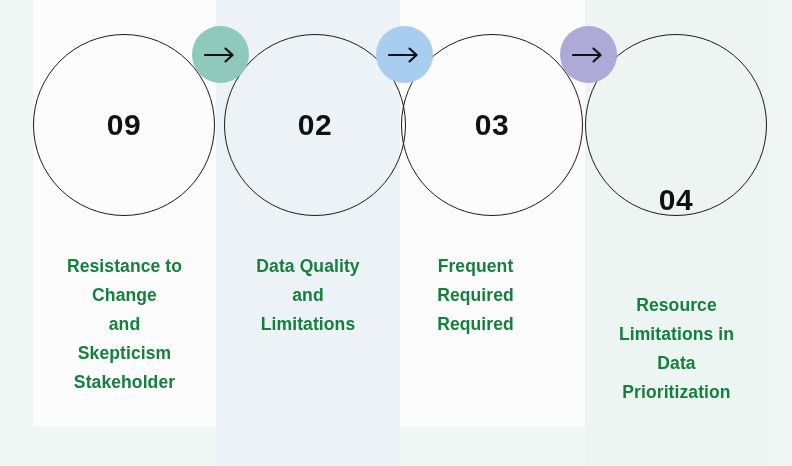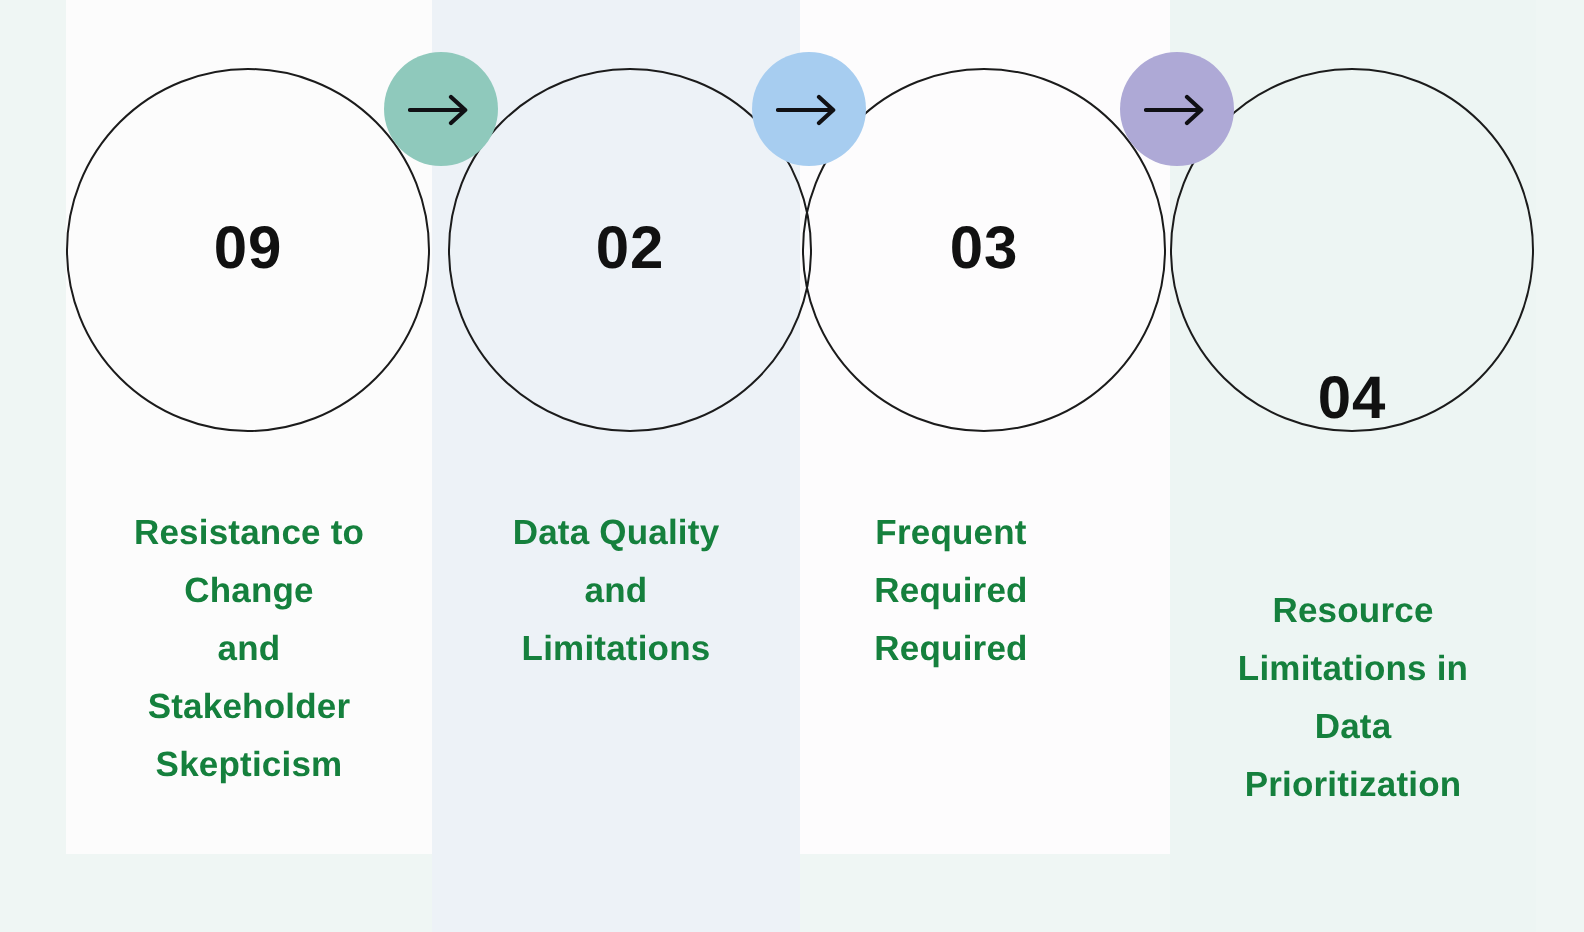--- a/index.html
+++ b/index.html
@@ -141,22 +141,22 @@
       <svg width="34" height="16" viewBox="0 0 34 16" aria-hidden="true">
         <path d="M1 8 H28 M21.5 1.5 L28.6 8 L21.5 14.5" fill="none" stroke="#101014" stroke-width="2.1" stroke-linecap="round" stroke-linejoin="round"></path>
       </svg>
     </span>
   </div>
 
   <div class="caption caption-1">
       <span class="caption-line">Resistance to</span>
       <span class="caption-line">Change</span>
       <span class="caption-line">and</span>
+      <span class="caption-line">Skepticism</span>
       <span class="caption-line">Stakeholder</span>
-      <span class="caption-line">Skepticism</span>
     </div>
   <div class="caption caption-2">
       <span class="caption-line">Data Quality</span>
       <span class="caption-line">and</span>
       <span class="caption-line">Limitations</span>
     </div>
   <div class="caption caption-3">
       <span class="caption-line">Frequent</span>
       <span class="caption-line">Required</span>
       <span class="caption-line">Required</span>

